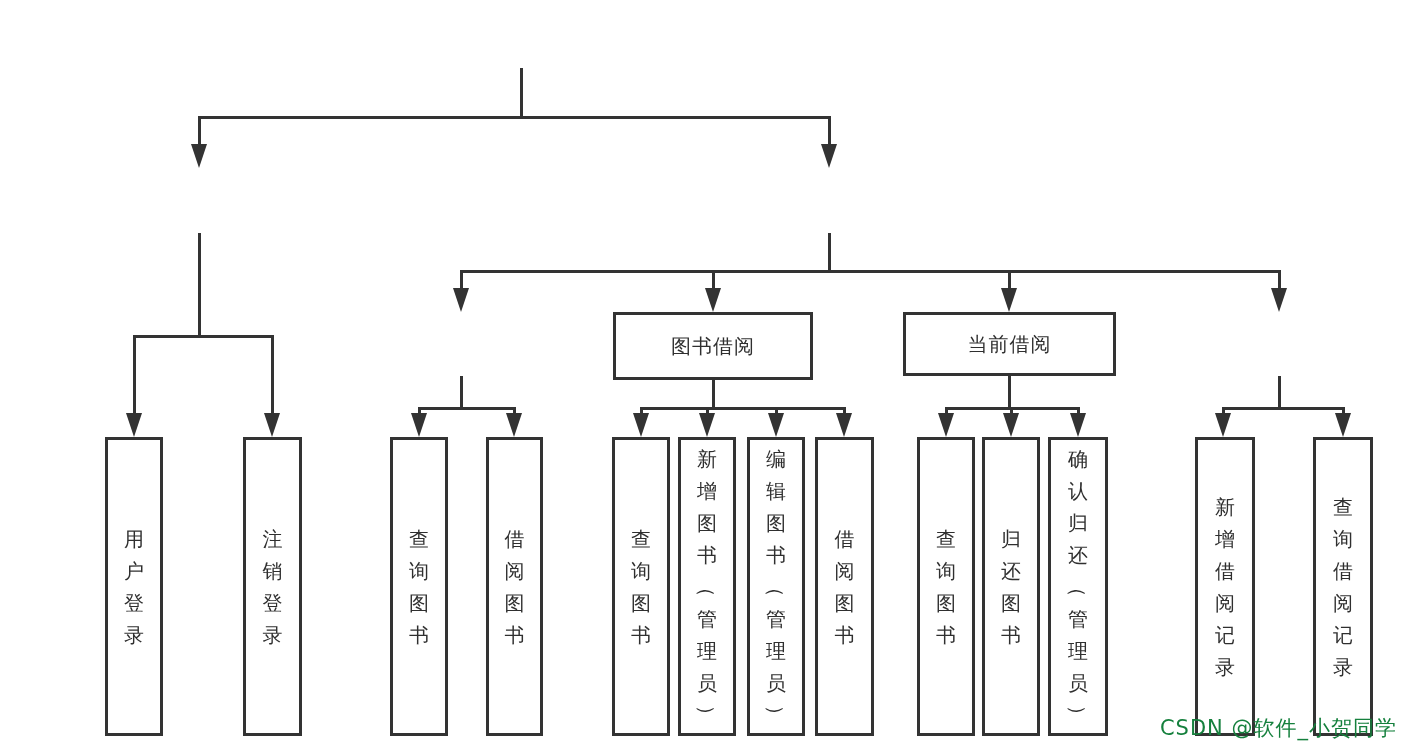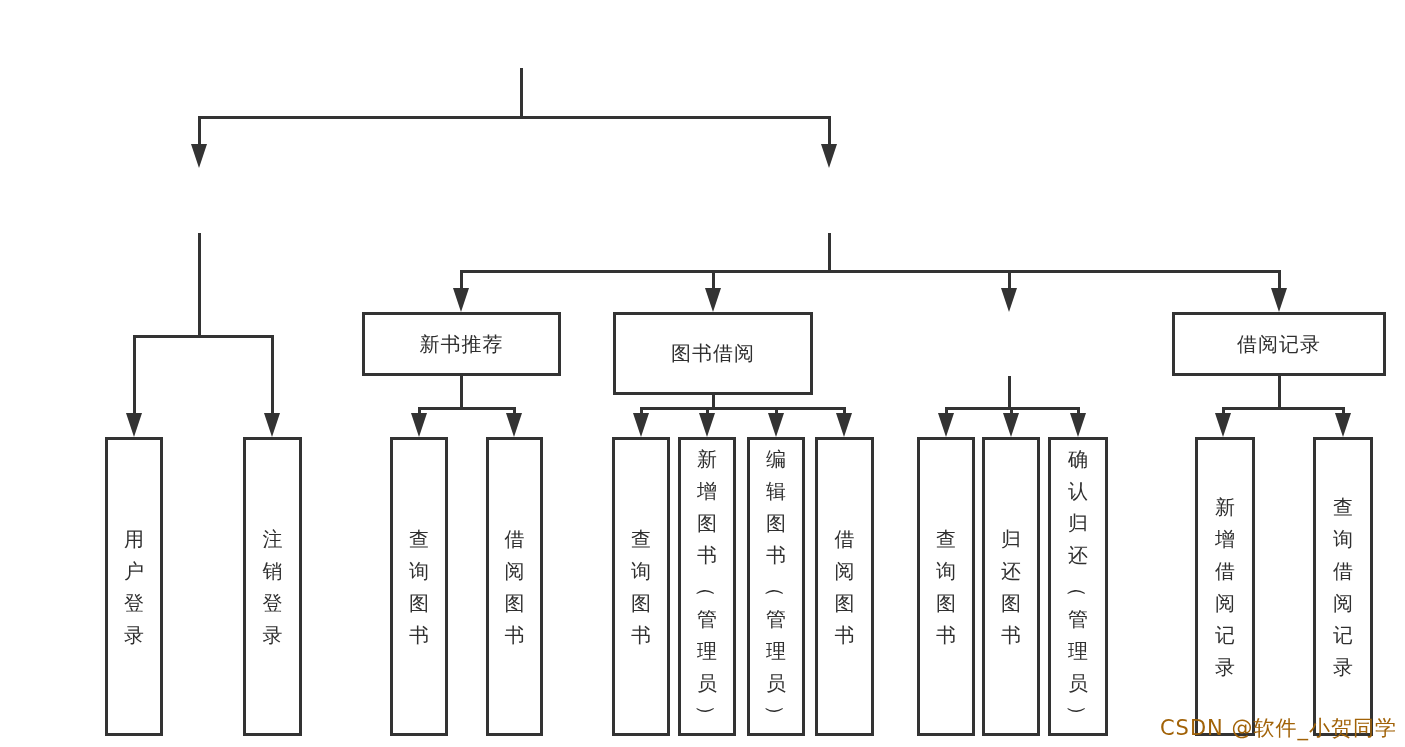--- a/index.html
+++ b/index.html
@@ -44,21 +44,21 @@
     border-left: 8px solid transparent;
     border-right: 8px solid transparent;
     border-top: 24px solid #333333;
     z-index: 1;
   }
   .watermark {
     position: absolute;
     top: 714px;
     right: 8px;
     font-size: 21px;
-    color: #a16207;
+    color: #15803d;
     letter-spacing: 1px;
     white-space: nowrap;
     z-index: 6;
   }
 </style>
 </head>
 <body>
 
 <div class="stage" id="stage">
   <div class="watermark">CSDN @软件_小贺同学</div>
@@ -107,28 +107,25 @@
     <div class="ln" style="left: 1009.5px; top: 408px; width: 3px; height: 11px;"></div>
     <div class="ah" style="left: 1003px; top: 413px;"></div>
     <div class="ln" style="left: 1076.5px; top: 408px; width: 3px; height: 11px;"></div>
     <div class="ah" style="left: 1070px; top: 413px;"></div>
     <div class="ln" style="left: 1277.5px; top: 376px; width: 3px; height: 33.5px;"></div>
     <div class="ln" style="left: 1221.5px; top: 406.5px; width: 123px; height: 3px;"></div>
     <div class="ln" style="left: 1221.5px; top: 408px; width: 3px; height: 11px;"></div>
     <div class="ah" style="left: 1215px; top: 413px;"></div>
     <div class="ln" style="left: 1341.5px; top: 408px; width: 3px; height: 11px;"></div>
     <div class="ah" style="left: 1335px; top: 413px;"></div>
-    <div class="box h" style="left: 362px; top: 312px; width: 199px; height: 64px;">
-      <span class="lbl">新书推荐</span>
-    </div>
-    <div class="box h" style="left: 613px; top: 312px; width: 200px; height: 83px;">
+    <div class="box h" style="left: 613px; top: 312px; width: 200px; height: 68px;">
       <span class="lbl">图书借阅</span>
     </div>
-    <div class="box h" style="left: 1172px; top: 312px; width: 214px; height: 64px;">
-      <span class="lbl">借阅记录</span>
+    <div class="box h" style="left: 903px; top: 312px; width: 213px; height: 64px;">
+      <span class="lbl">当前借阅</span>
     </div>
     <div class="box v" style="left: 105px; top: 437px; width: 58px; height: 299px;">
       <span class="ch">用</span>
       <span class="ch">户</span>
       <span class="ch">登</span>
       <span class="ch">录</span>
     </div>
     <div class="box v" style="left: 243px; top: 437px; width: 59px; height: 299px;">
       <span class="ch">注</span>
       <span class="ch">销</span>

